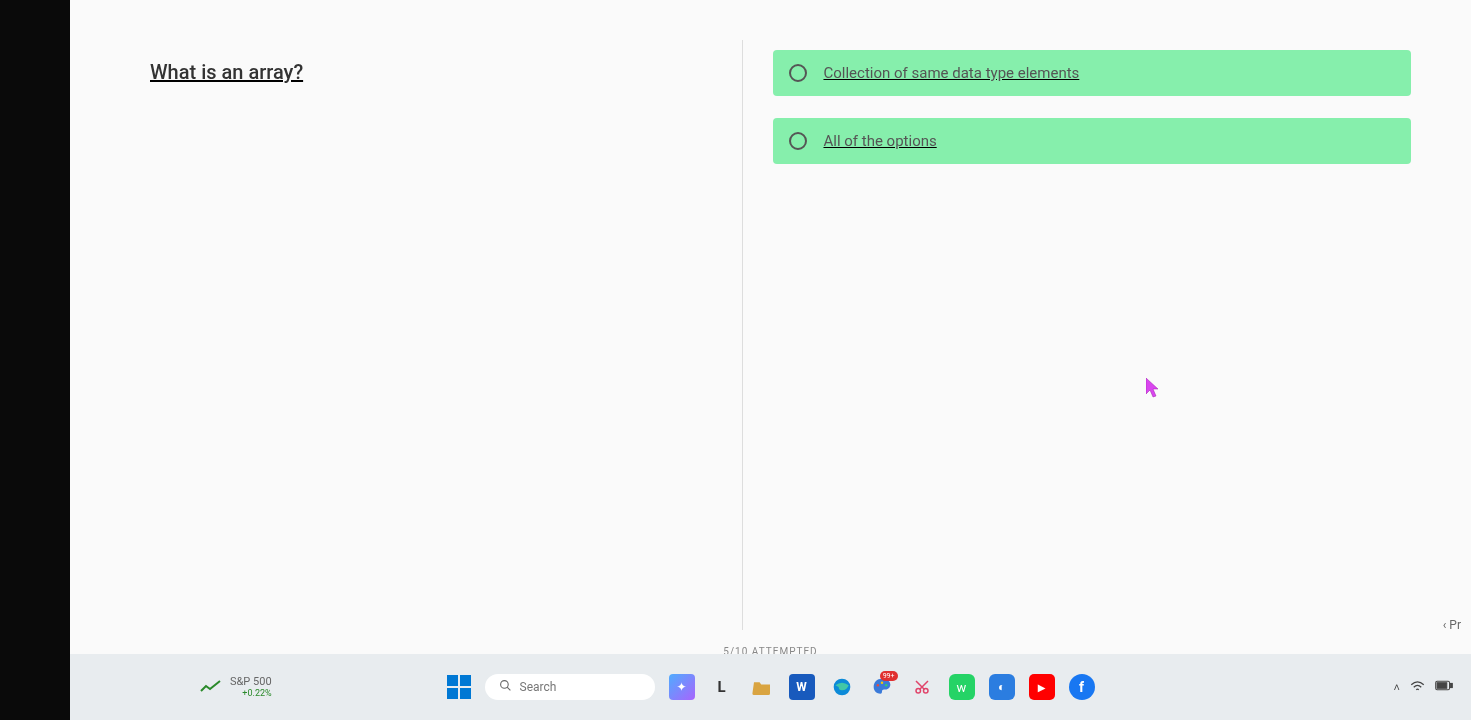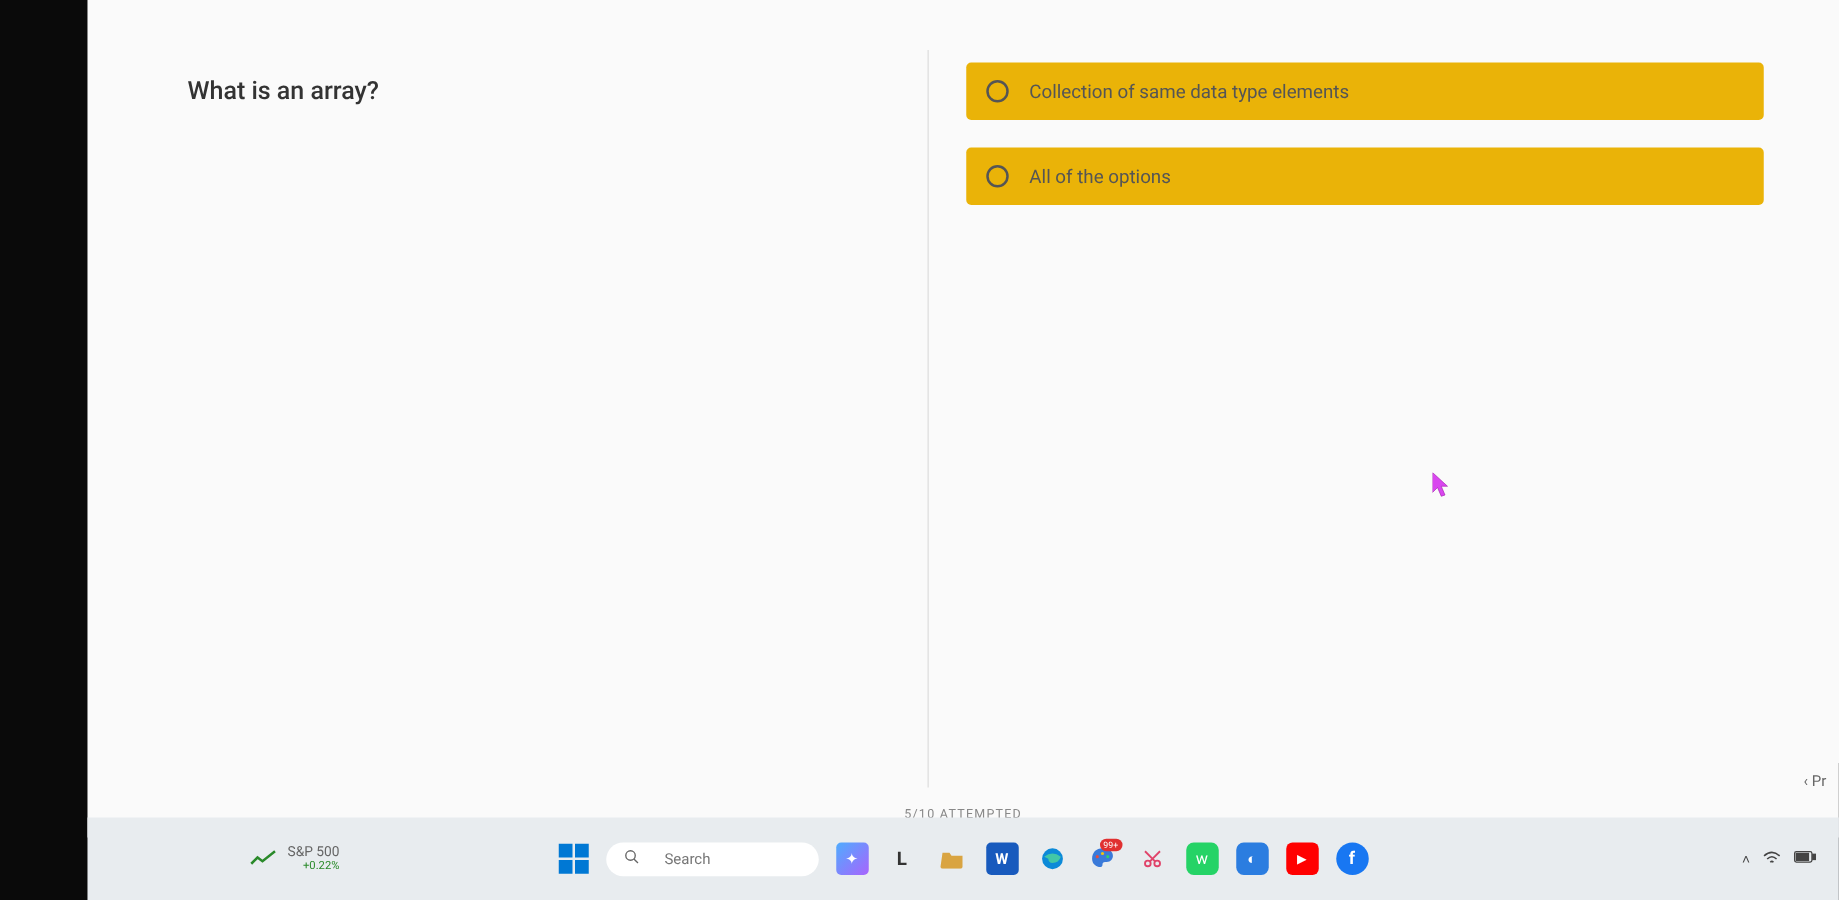--- a/index.html
+++ b/index.html
@@ -18,20 +18,21 @@
       right: 0;
       bottom: 50px;
       background: #fafafa;
       display: flex;
       flex-direction: column;
     }
     .content-area {
       flex: 1;
       display: flex;
       position: relative;
+      text-decoration: underline;
     }
     .question-panel {
       width: 48%;
       padding: 60px 40px 40px 80px;
     }
     .question-text {
       font-size: 20px;
       color: #333;
       font-weight: 500;
     }
@@ -43,21 +44,21 @@
     }
     .answers-panel {
       flex: 1;
       padding: 50px 60px 40px 30px;
     }
     .answer-option {
       display: flex;
       align-items: center;
       padding: 14px 16px;
       margin-bottom: 22px;
-      background: #eab308;
+      background: #86efac;
       border-radius: 4px;
       cursor: pointer;
     }
     .radio-circle {
       width: 18px;
       height: 18px;
       border: 2px solid #555;
       border-radius: 50%;
       margin-right: 16px;
       flex-shrink: 0;
@@ -143,21 +144,21 @@
       grid-template-rows: 1fr 1fr;
       gap: 2px;
     }
     .start-btn div { background: #0078d4; }
     .search-box {
       display: flex;
       align-items: center;
       background: #fff;
       border-radius: 16px;
       padding: 5px 14px;
-      gap: 20px;
+      gap: 8px;
       width: 170px;
     }
     .search-icon { color: #666; font-size: 13px; }
     .search-text { font-size: 12px; color: #777; }
     .tb-icon {
       width: 26px; height: 26px;
       border-radius: 4px;
       display: flex;
       align-items: center;
       justify-content: center;

